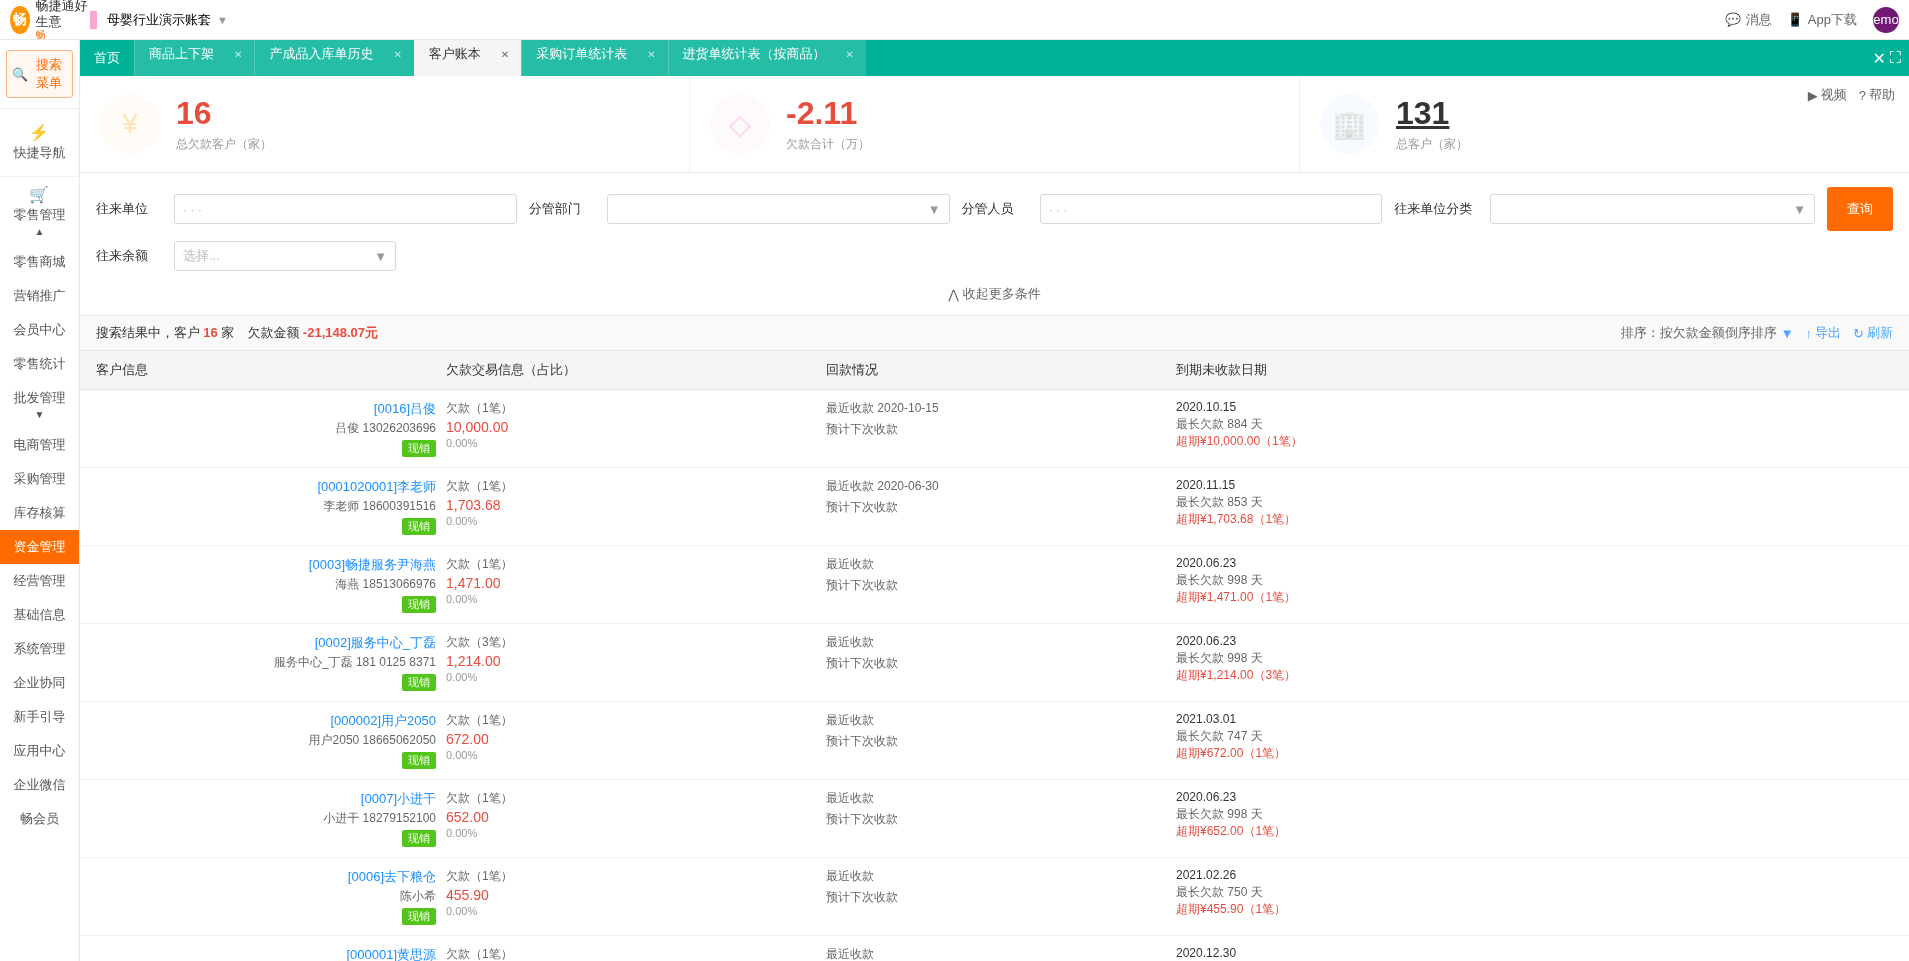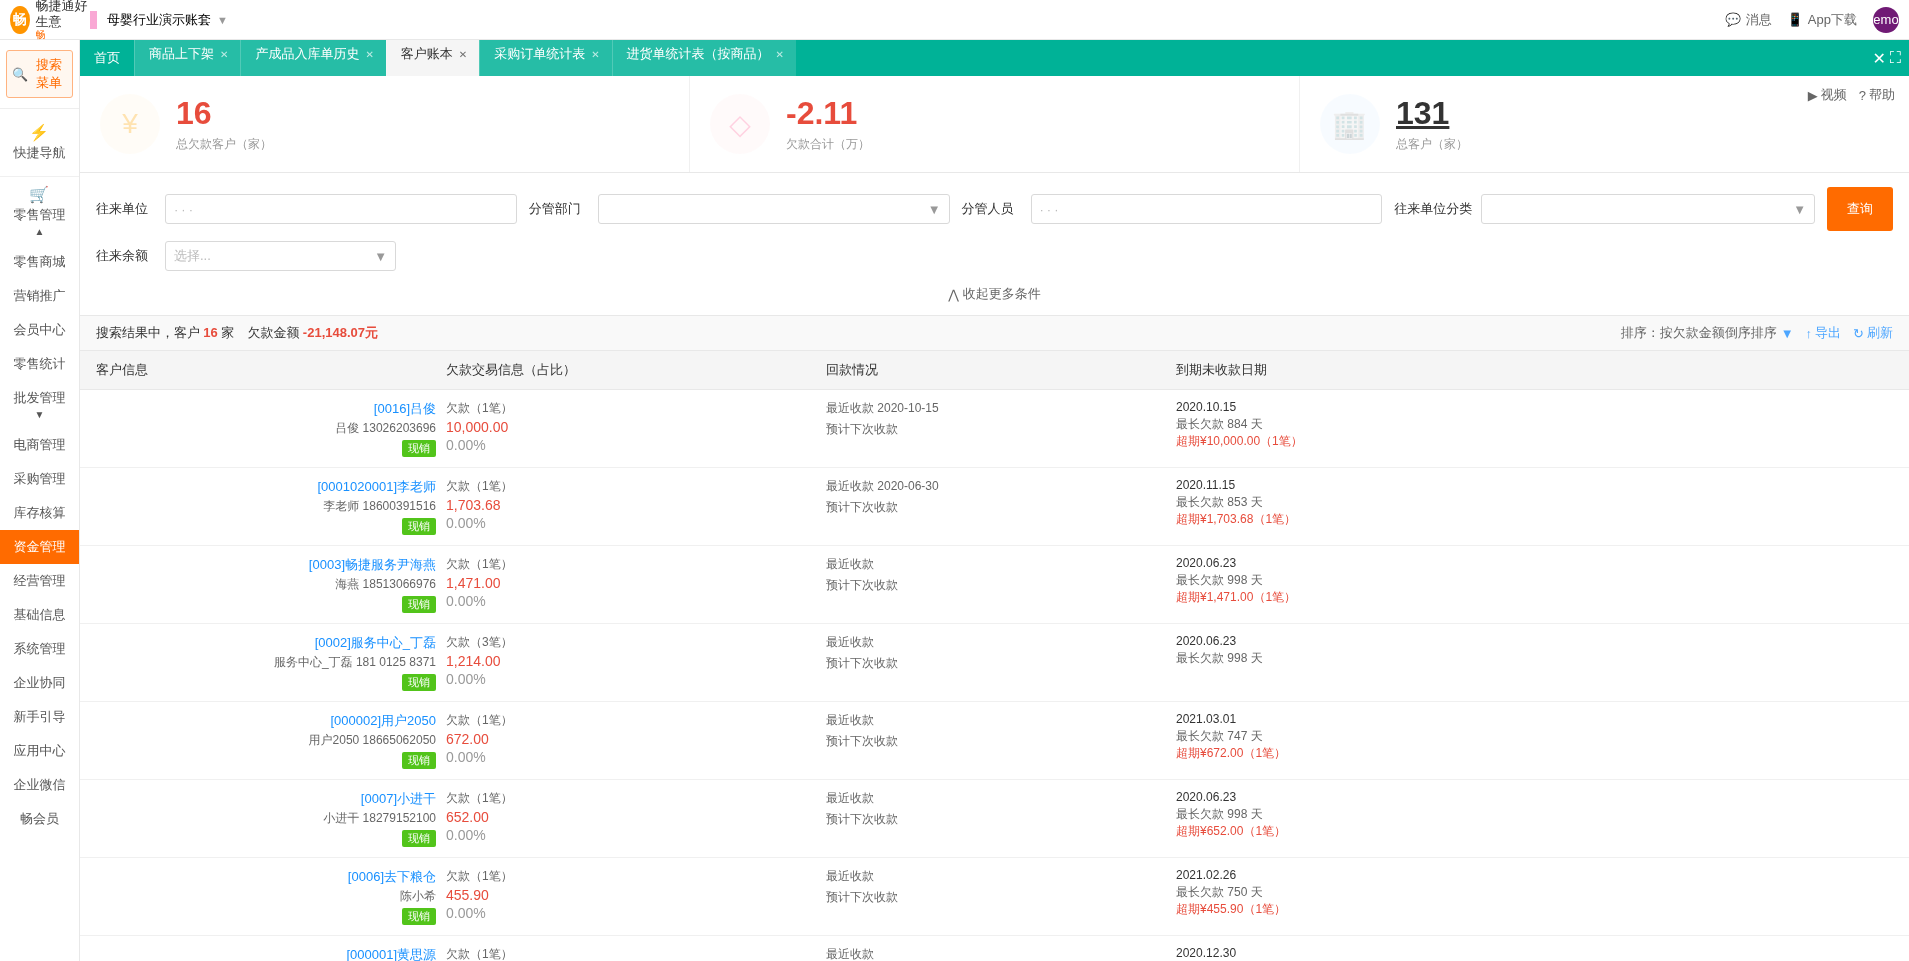--- a/index.html
+++ b/index.html
@@ -99,21 +99,21 @@
       height: 100%;
       display: flex; align-items: center;
       color: white;
       font-size: 13px;
       cursor: pointer;
       white-space: nowrap;
     }
     .tab-item {
       padding: 0 12px 8px 14px;
       height: 100%;
-      display: flex; align-items: center; gap: 6px;
+      display: flex; align-items: center; gap: 20px;
       background: rgba(255,255,255,0.15);
       color: white;
       font-size: 12px;
       cursor: pointer;
       white-space: nowrap;
       border-left: 1px solid rgba(255,255,255,0.2);
     }
     .tab-item.active {
       background: #f5f5f5;
       color: #333;
@@ -176,21 +176,21 @@
     }
     .filter-row {
       display: flex;
       align-items: center;
       gap: 12px;
       margin-bottom: 10px;
     }
     .filter-item {
       display: flex;
       align-items: center;
-      gap: 9px;
+      gap: 18px;
       flex: 1;
     }
     .filter-label { font-size: 13px; color: #333; white-space: nowrap; min-width: 60px; }
     .filter-input {
       flex: 1;
       height: 30px;
       border: 1px solid #d9d9d9;
       border-radius: 3px;
       padding: 0 8px;
       font-size: 12px;
@@ -274,21 +274,21 @@
       color: white;
       font-size: 11px;
       padding: 1px 6px;
       border-radius: 2px;
       margin-top: 3px;
     }
     
     .cell-debt { padding-right: 10px; }
     .debt-label { font-size: 12px; color: #666; }
     .debt-amount { color: #e74c3c; font-size: 14px; font-weight: 500; margin-top: 2px; }
-    .debt-pct { font-size: 14px; color: #999; margin-top: 2px; }
+    .debt-pct { font-size: 11px; color: #999; margin-top: 2px; }
     
     .cell-collection { padding-right: 10px; }
     .collection-row { display: flex; gap: 12px; font-size: 12px; color: #666; }
     .collection-next { font-size: 12px; color: #666; margin-top: 4px; }
     
     .cell-overdue { }
     .overdue-date { font-size: 12px; color: #333; }
     .overdue-days { font-size: 12px; color: #666; margin-top: 2px; }
     .overdue-link { color: #e74c3c; font-size: 12px; cursor: pointer; }
 
@@ -624,20 +624,21 @@
             <div class="debt-amount">1,214.00</div>
             <div class="debt-pct">0.00%</div>
           </div>
           <div class="cell-collection">
             <div class="collection-row">最近收款</div>
             <div class="collection-next">预计下次收款</div>
           </div>
           <div class="cell-overdue">
             <div class="overdue-date">2020.06.23</div>
             <div class="overdue-days">最长欠款 998 天</div>
+            <div class="overdue-link">超期¥1,214.00（3笔）</div>
           </div>
         </div>
 
         <div class="table-row">
           <div class="cell-customer">
             <div class="customer-name">[000002]用户2050</div>
             <div class="customer-phone">用户2050  18665062050</div>
             <span class="customer-tag">现销</span>
           </div>
           <div class="cell-debt">

